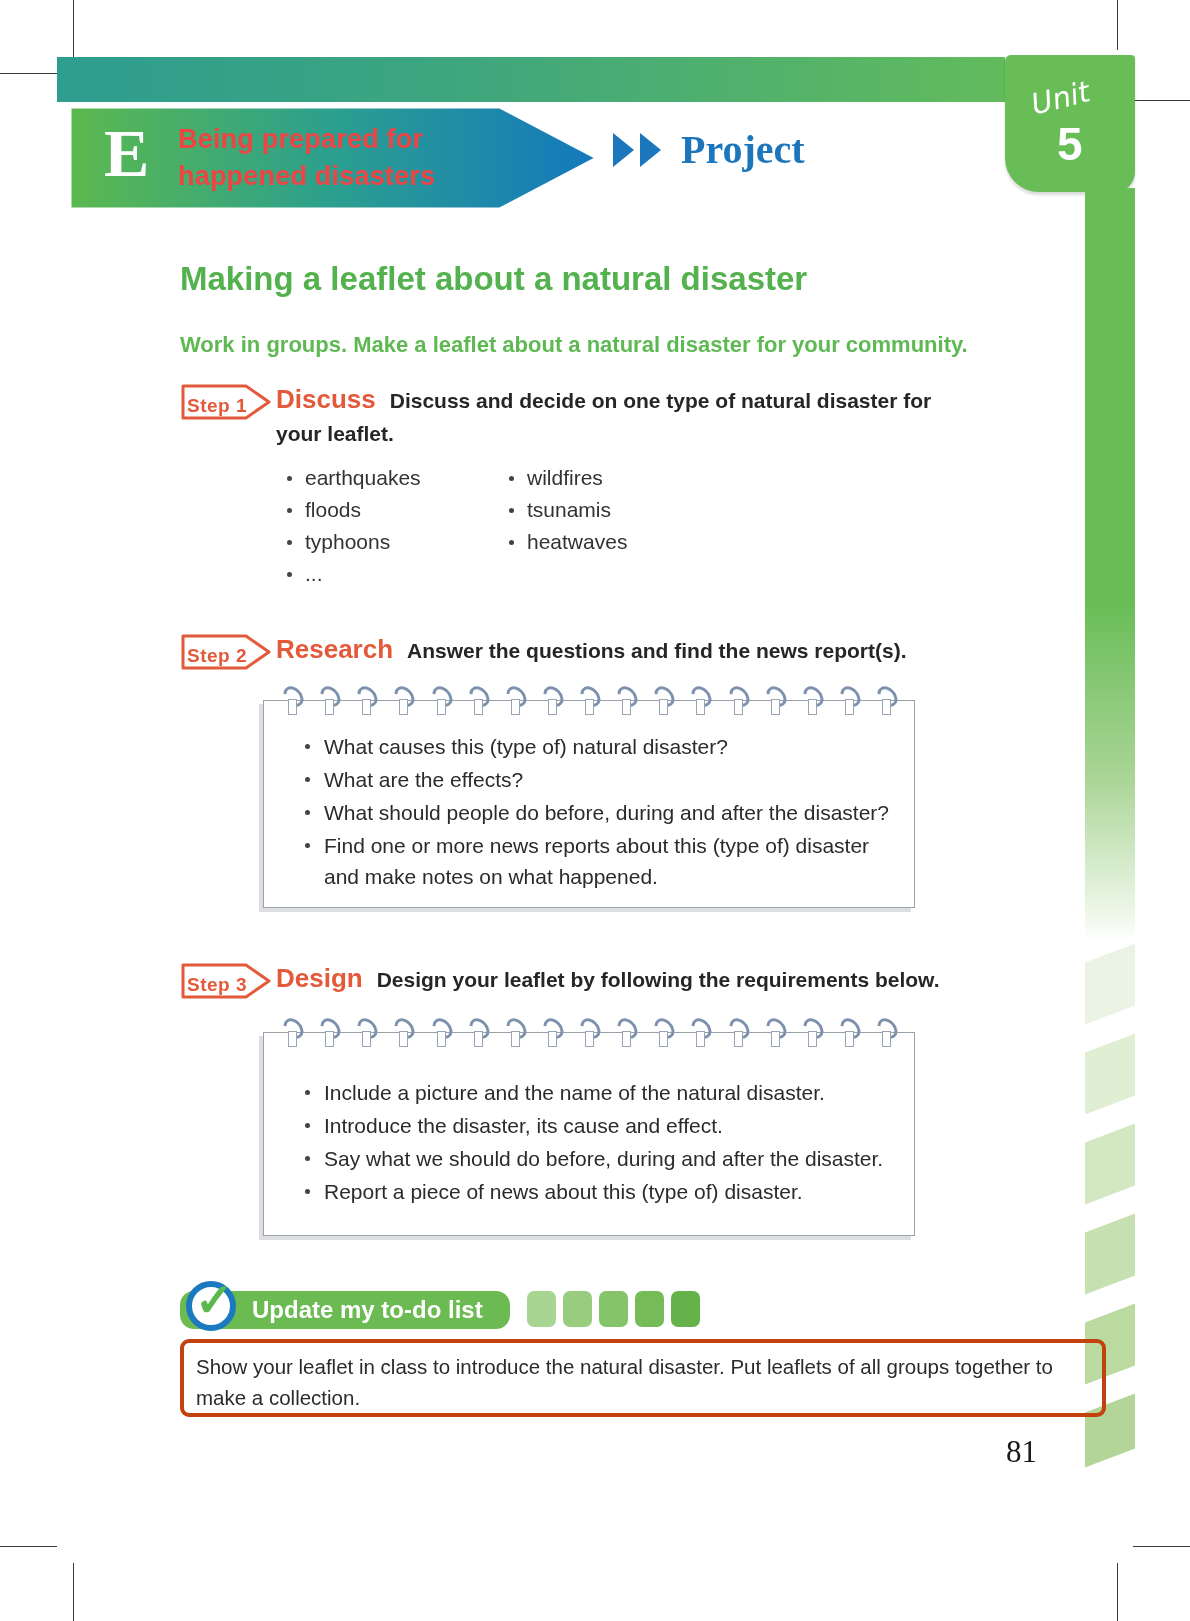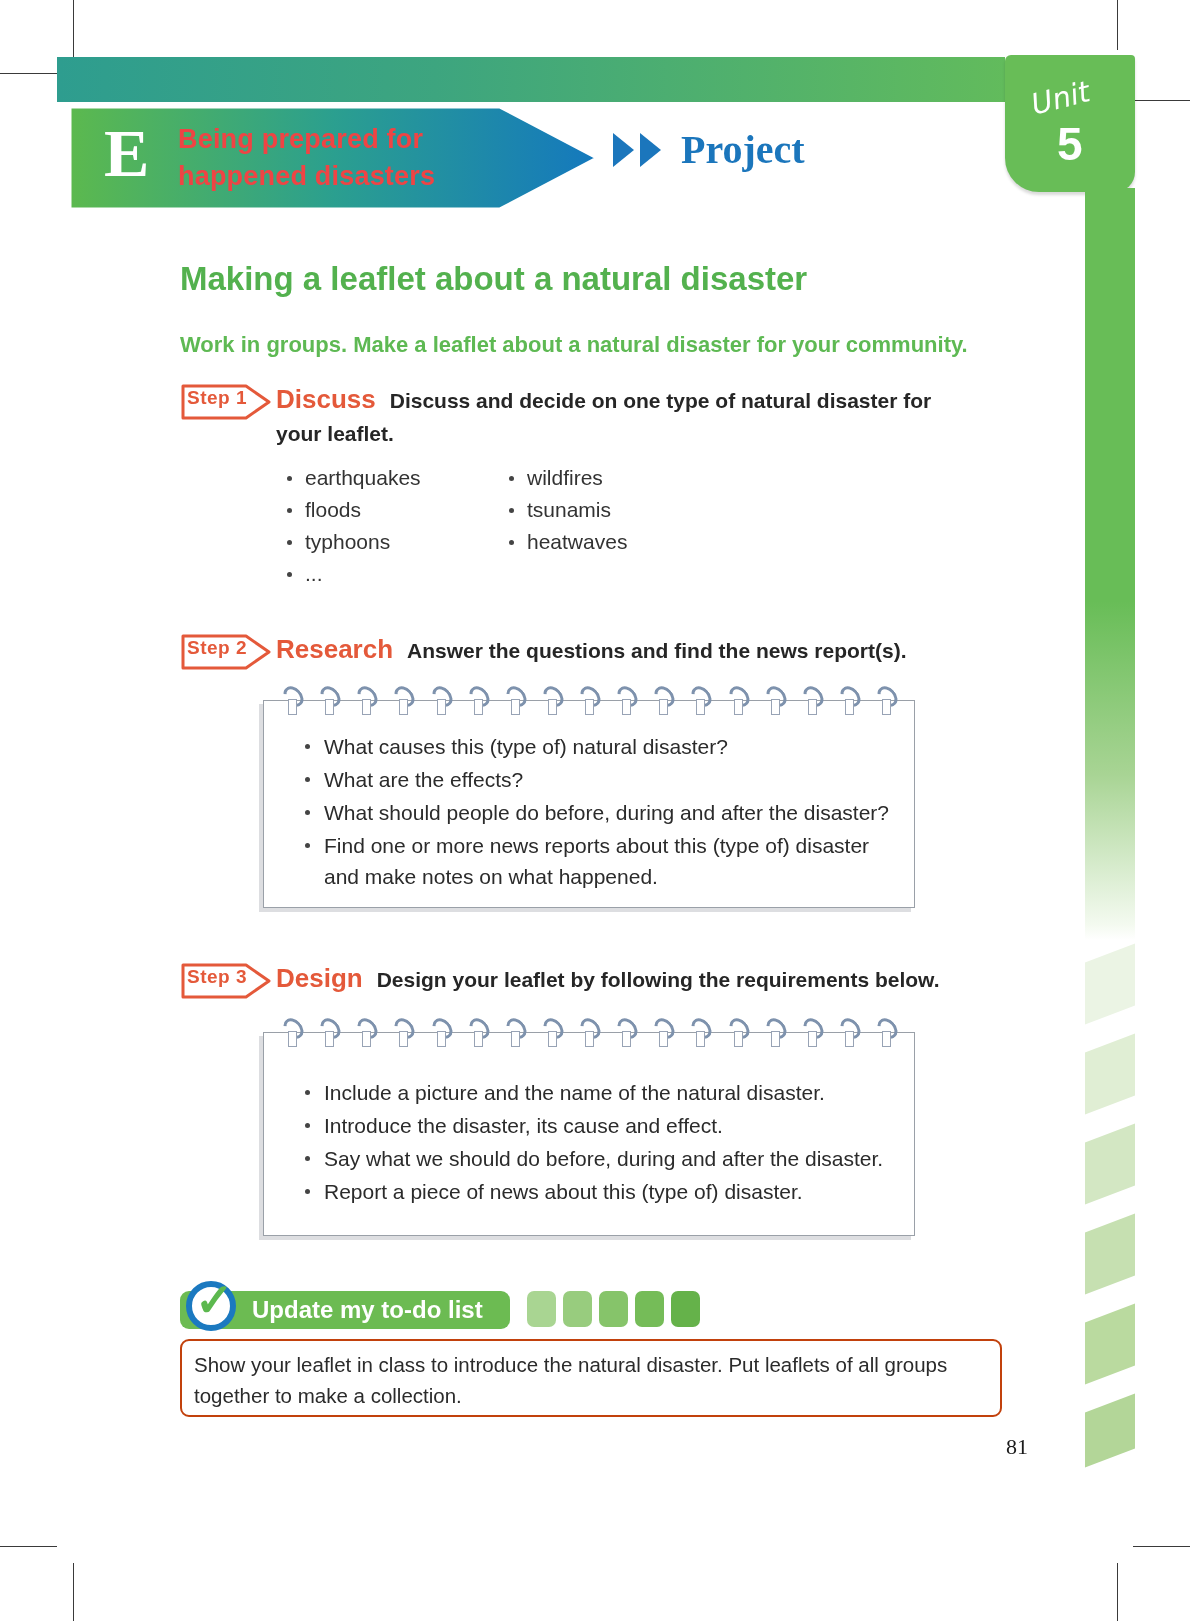--- a/index.html
+++ b/index.html
@@ -29,21 +29,21 @@
   .side-band { position:absolute; left:1085px; top:188px; width:50px; height:752px;
     background:linear-gradient(180deg,#68bd57 0%,#68bd57 55%,#a8d494 78%,#f4faf0 98%,#ffffff 100%); }
   .side-seg { position:absolute; left:1085px; width:50px; height:62px; transform:skewY(-21deg); }
 
   
   .h1 { position:absolute; left:180px; top:260px; color:#53b14e; font-size:33px; font-weight:bold; }
   .instruction { position:absolute; left:180px; top:332px; color:#5eb953; font-size:22px; font-weight:bold; }
 
   .step-row { position:absolute; left:180px; display:flex; align-items:flex-start; }
   .badge { position:relative; width:92px; height:38px; flex:0 0 auto; }
-  .badge-label { position:absolute; left:6px; top:4px; width:62px; text-align:center;
+  .badge-label { position:absolute; left:6px; top:12px; width:62px; text-align:center;
     color:#e4593a; font-size:19px; font-weight:bold; letter-spacing:0.5px; }
   .step-body { margin-left:4px; width:706px; font-size:21px; font-weight:bold;
     color:#262626; line-height:33px; }
   .keyword { color:#e4593a; font-size:26px; font-weight:bold; margin-right:14px; }
 
   .options { position:absolute; left:283px; top:462px; display:flex; }
   .opt-col { list-style:none; }
   .opt-col.c1 { width:222px; }
   .opt-col li { position:relative; padding-left:22px; font-size:21px; color:#333333; line-height:32px; }
   .opt-col li::before { content:""; position:absolute; left:4px; top:14px; width:5px; height:5px;
@@ -57,36 +57,36 @@
     background:#ffffff; border:1.5px solid #98a3b5; }
   .ring::before { content:""; position:absolute; top:1px; left:1px; width:11px; height:17px;
     border:3px solid #7e92ad; border-radius:50%; border-left-color:transparent; transform:rotate(-42deg); }
   .note-list { list-style:none; padding:30px 18px 14px 36px; }
   .note-list li { position:relative; padding-left:24px; font-size:21px; color:#2b2b2b; line-height:31px; margin-bottom:2px; }
   .note-list li::before { content:""; position:absolute; left:5px; top:13px; width:5px; height:5px;
     border-radius:50%; background:#444444; }
 
   
   .todo-btn { position:absolute; left:180px; top:1291px; width:330px; height:38px;
-    background:#6cbb52; border-radius:9px; border:none; cursor:pointer; }
+    background:#6cbb52; border-radius:14px; border:none; cursor:pointer; }
   .todo-btn span.lbl { position:absolute; left:72px; top:5px; color:#ffffff; font-size:24px; font-weight:bold; }
   .check-badge { position:absolute; left:186px; top:1281px; width:50px; height:50px; background:#ffffff;
     border:6px solid #1b79c0; border-radius:50%; }
   .check-badge .tick { position:absolute; left:3px; top:-14px; color:#5cb84e; font-size:46px; font-weight:bold; }
   .todo-squares { position:absolute; left:527px; top:1291px; display:flex; gap:7px; }
   .sq { width:29px; height:36px; border-radius:7px; cursor:pointer; }
   .sq1{background:#a9d592;} .sq2{background:#98cc7e;} .sq3{background:#86c46a;}
   .sq4{background:#75bc58;} .sq5{background:#65b24a;}
 
-  .show-box { position:absolute; left:180px; top:1339px; width:822px; height:78px;
-    border:2px solid #c2410c; border-radius:9px; padding:8px 12px; }
+  .show-box { position:absolute; left:180px; top:1339px; width:926px; height:78px;
+    border:4px solid #c2410c; border-radius:9px; padding:8px 12px; }
   .show-box p { font-size:20.5px; color:#2b2b2b; line-height:31px; }
 
   .pageno { position:absolute; left:1006px; top:1434px; font-family:"Liberation Serif", serif;
-    font-size:22px; color:#1a1a1a; }
+    font-size:31px; color:#1a1a1a; }
 </style>
 </head>
 <body>
 
 <div class="page">
 
   <div class="mark" style="left:73px;top:0;width:1px;height:60px"></div>
   <div class="mark" style="left:0;top:73px;width:57px;height:1px"></div>
   <div class="mark" style="left:1117px;top:0;width:1px;height:50px"></div>
   <div class="mark" style="left:1133px;top:100px;width:57px;height:1px"></div>

